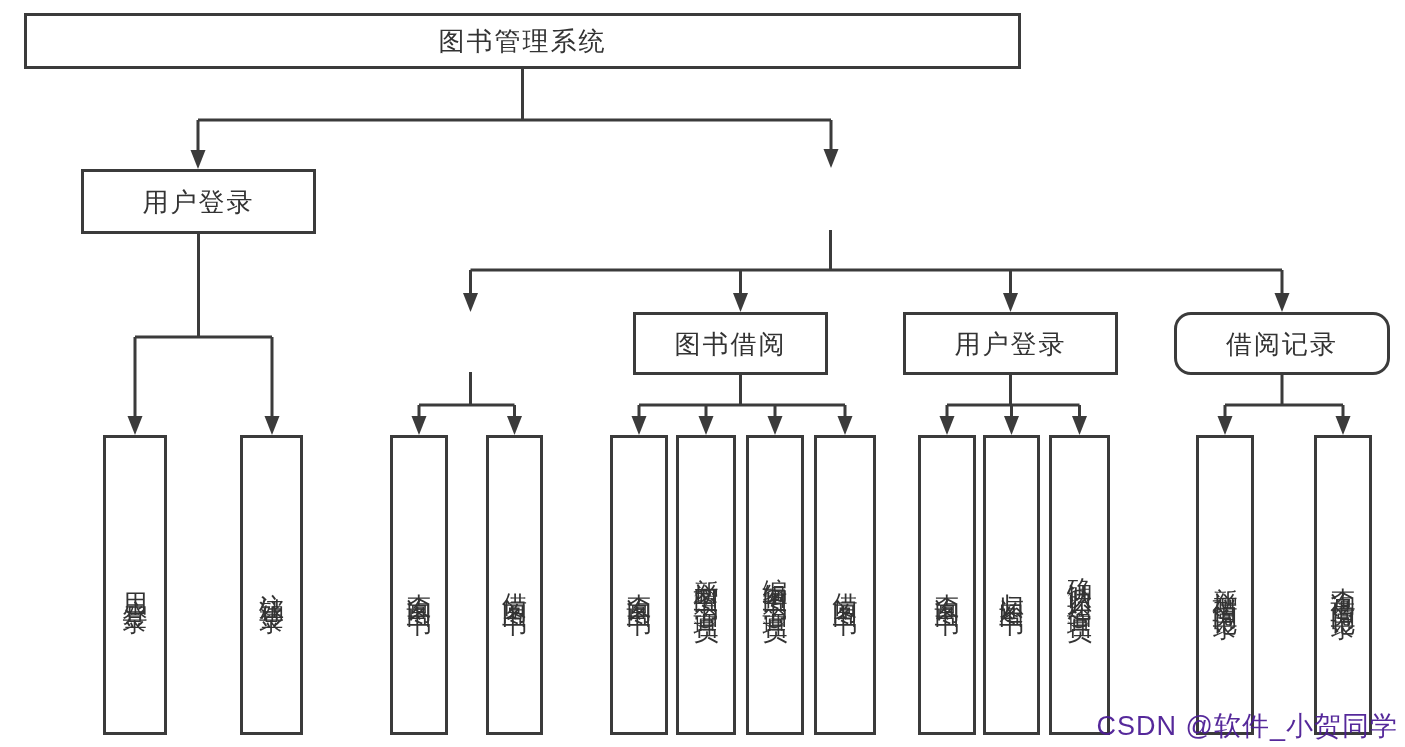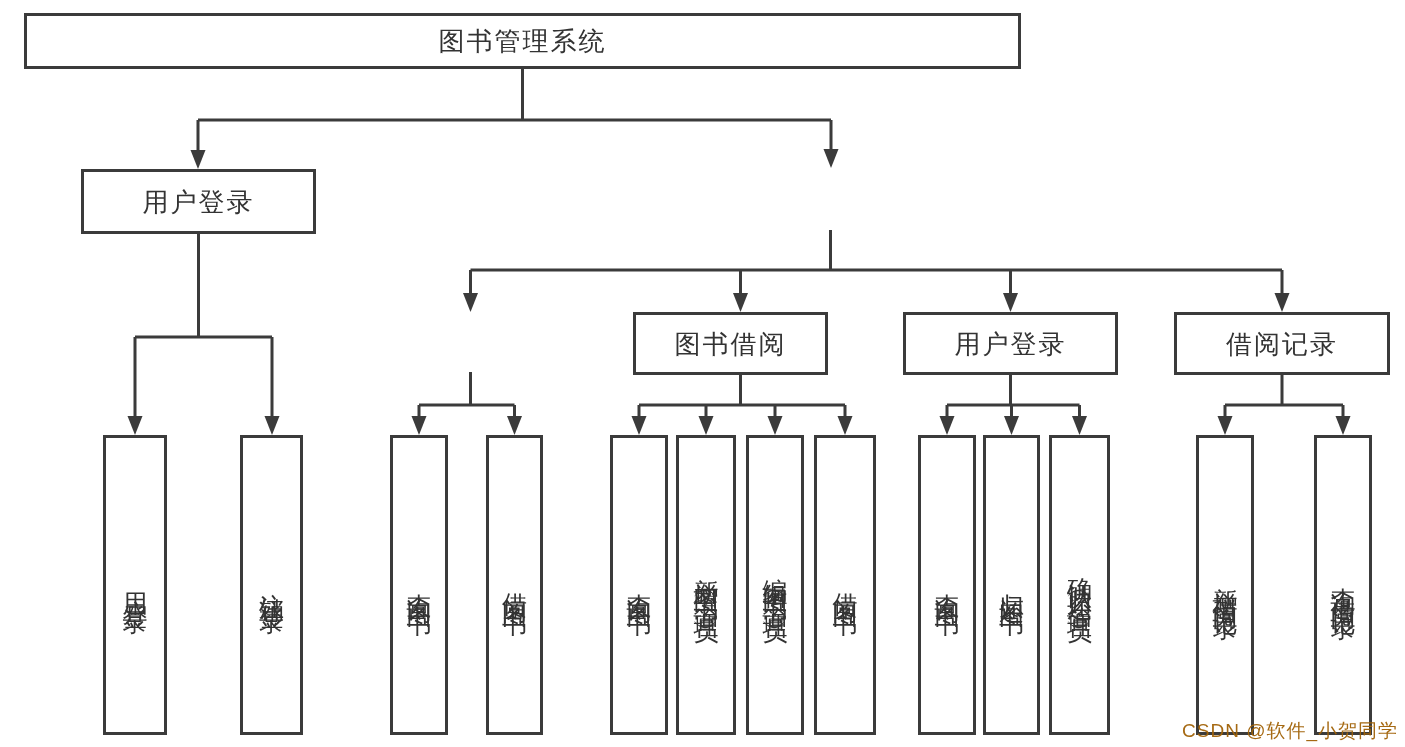--- a/index.html
+++ b/index.html
@@ -13,21 +13,21 @@
     border:3px solid #3b3b3b;display:flex;align-items:center;justify-content:center;
     text-align:center;line-height:1;
   }
   .hbox{font-size:26px;letter-spacing:2px;}
   .vbox{
     writing-mode:vertical-rl;text-orientation:mixed;
     font-size:25px;letter-spacing:6px;
   }
   .watermark{
     position:absolute;right:7px;bottom:3px;z-index:10;
-    font-size:19px;letter-spacing:1px;color:#a16207;opacity:0.95;
+    font-size:27px;letter-spacing:1px;color:#4c1d95;opacity:0.95;
     font-family:"Liberation Sans",sans-serif;
     margin-top:29px;
   }
 </style>
 </head>
 <body>
 
 <div class="canvas">
 
   <svg class="connectors" viewBox="0 0 1405 747" xmlns="http://www.w3.org/2000/svg">
@@ -62,21 +62,21 @@
       <polygon points="1335.5,416 1350.5,416 1343,435"></polygon>
     </g>
   </svg>
 
   <div class="box hbox" style="left:24px;top:13px;width:997px;height:56px;">图书管理系统</div>
 
   <div class="box hbox" style="left:81px;top:169px;width:235px;height:65px;">用户登录</div>
 
   <div class="box hbox" style="left:633px;top:312px;width:195px;height:63px;">图书借阅</div>
   <div class="box hbox" style="left:903px;top:312px;width:215px;height:63px;">用户登录</div>
-  <div class="box hbox" style="left:1174px;top:312px;width:216px;height:63px;">借阅记录</div>
+  <div class="box hbox" style="left:1174px;top:312px;width:216px;height:63px;border-radius:17px;">借阅记录</div>
 
   <div class="box vbox" style="left:103px;top:435px;width:64px;height:300px;">用户登录</div>
   <div class="box vbox" style="left:240px;top:435px;width:63px;height:300px;">注销登录</div>
 
   <div class="box vbox" style="left:390px;top:435px;width:58px;height:300px;">查询图书</div>
   <div class="box vbox" style="left:486px;top:435px;width:57px;height:300px;">借阅图书</div>
 
   <div class="box vbox" style="left:610px;top:435px;width:58px;height:300px;">查询图书</div>
   <div class="box vbox" style="left:676px;top:435px;width:60px;height:300px;">新增图书（管理员）</div>
   <div class="box vbox" style="left:746px;top:435px;width:58px;height:300px;">编辑图书（管理员）</div>

